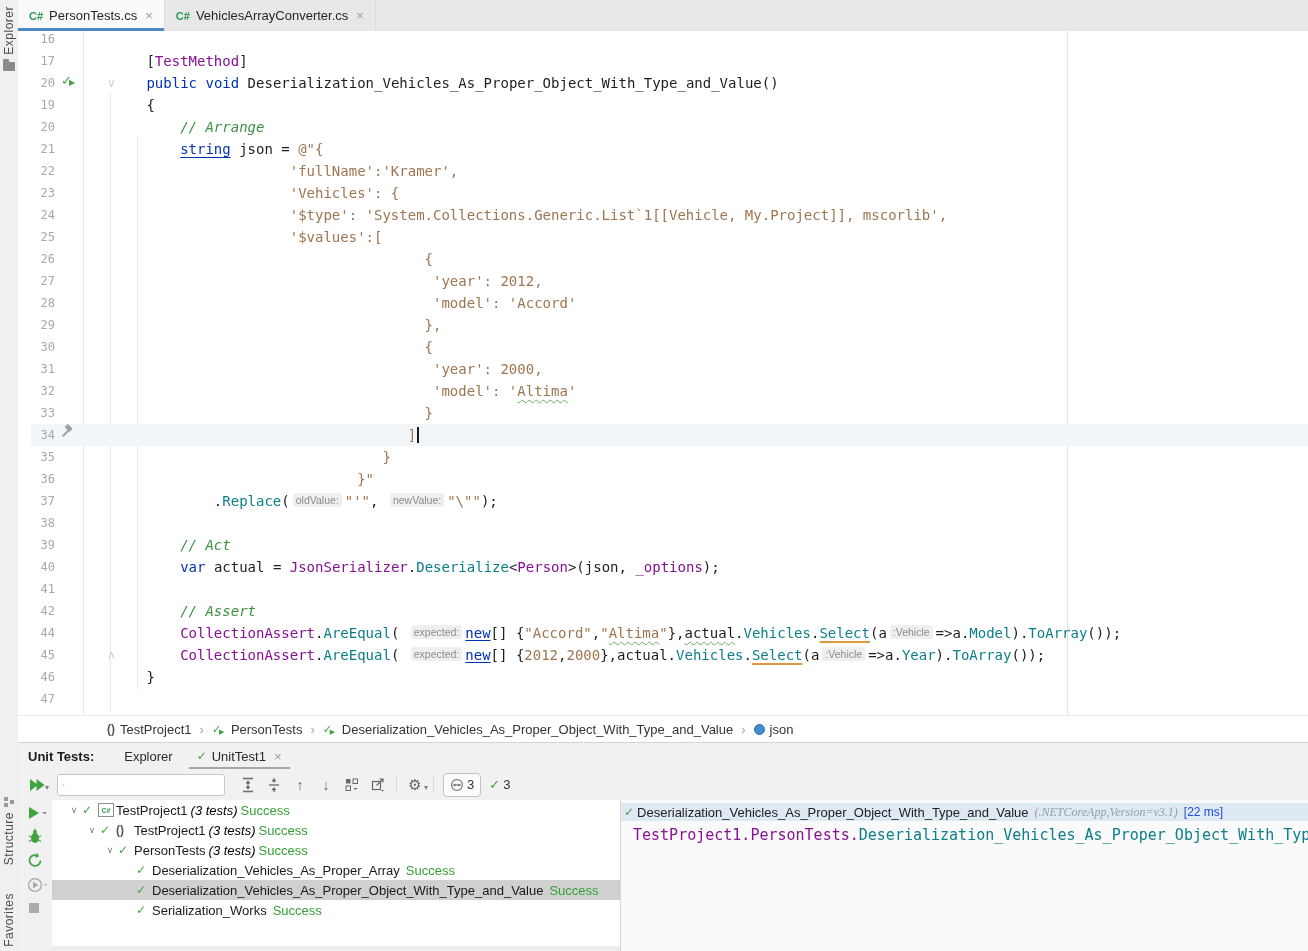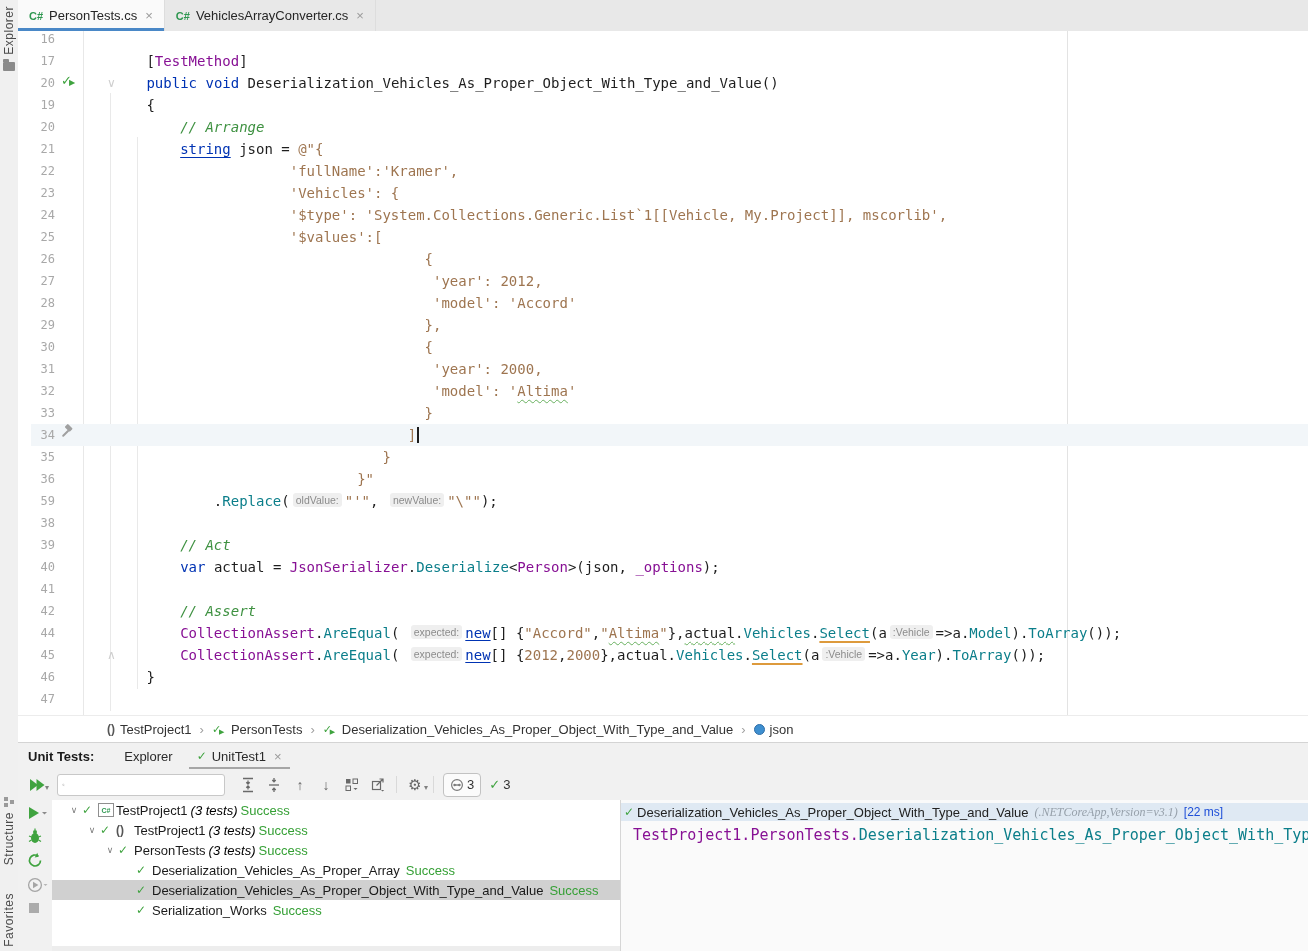--- a/index.html
+++ b/index.html
@@ -218,21 +218,21 @@
         </div>
         <div class="row">
           <span class="ln">35</span>
           <span class="code"><span class="t">                                    </span><span class="s">}</span></span>
         </div>
         <div class="row">
           <span class="ln">36</span>
           <span class="code"><span class="t">                                 </span><span class="s">}"</span></span>
         </div>
         <div class="row">
-          <span class="ln">59</span>
+          <span class="ln">37</span>
           <span class="code"><span class="t">                </span><span class="t">.</span><span class="m">Replace</span><span class="t">(</span><span class="inlay">oldValue:</span><span class="s">"'"</span><span class="t">, </span><span class="inlay">newValue:</span><span class="s">"\""</span><span class="t">);</span></span>
         </div>
         <div class="row">
           <span class="ln">38</span>
           <span class="code"></span>
         </div>
         <div class="row">
           <span class="ln">39</span>
           <span class="code"><span class="t">            </span><span class="c">// Act</span></span>
         </div>

